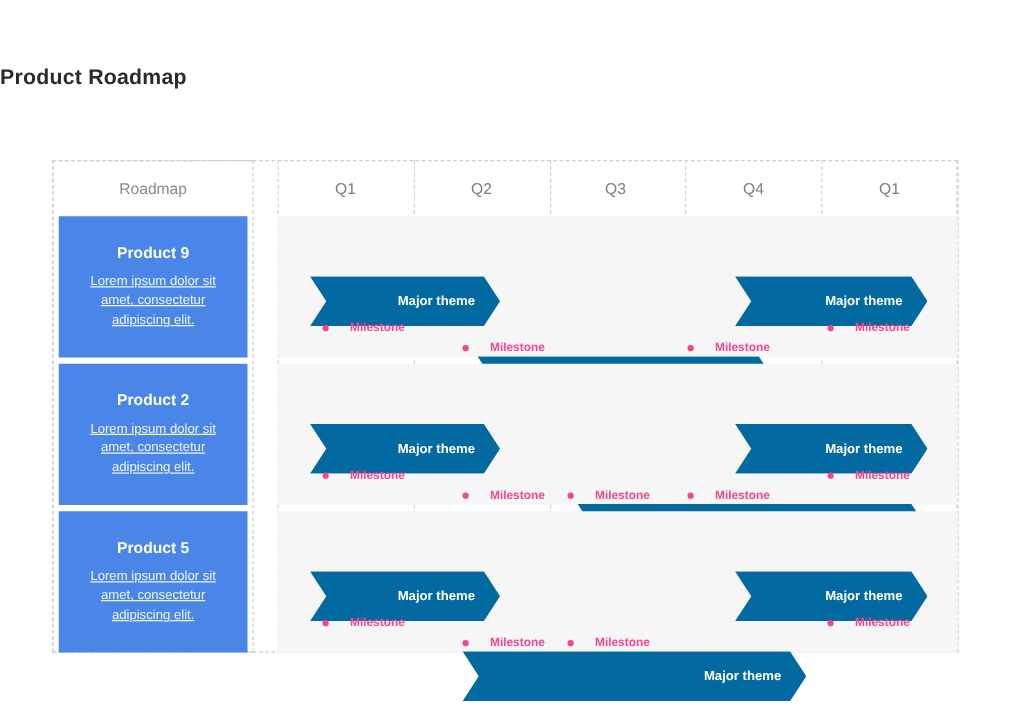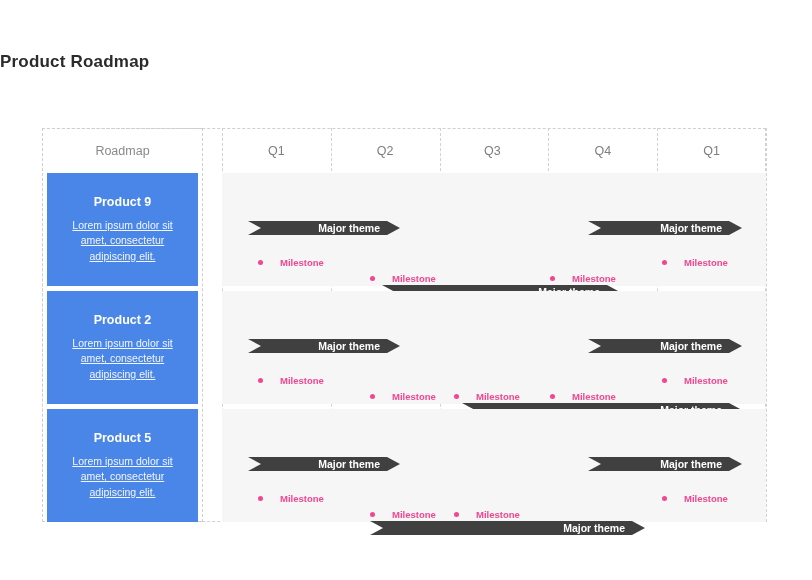--- a/index.html
+++ b/index.html
@@ -127,22 +127,22 @@
   .product-desc {
     font-size: 10.5px;
     line-height: 1.45;
     color: #f1f5fd;
     text-decoration: underline;
   }
 
   
   .theme-arrow {
     position: absolute;
-    height: 14px;
-    background: #404040;
+    height: 40px;
+    background: #0369a1;
     display: flex;
     align-items: center;
     justify-content: flex-end;
     box-sizing: border-box;
     padding-right: 20px;
     clip-path: polygon(0% 0%, calc(100% - 13px) 0%, 100% 50%, calc(100% - 13px) 100%, 0% 100%, 13px 50%);
   }
   .theme-label {
     font-size: 10.5px;
     font-weight: bold;

